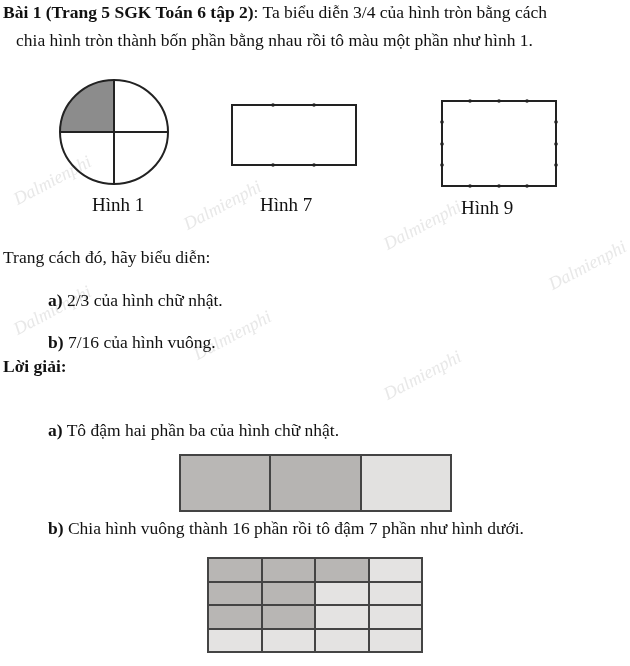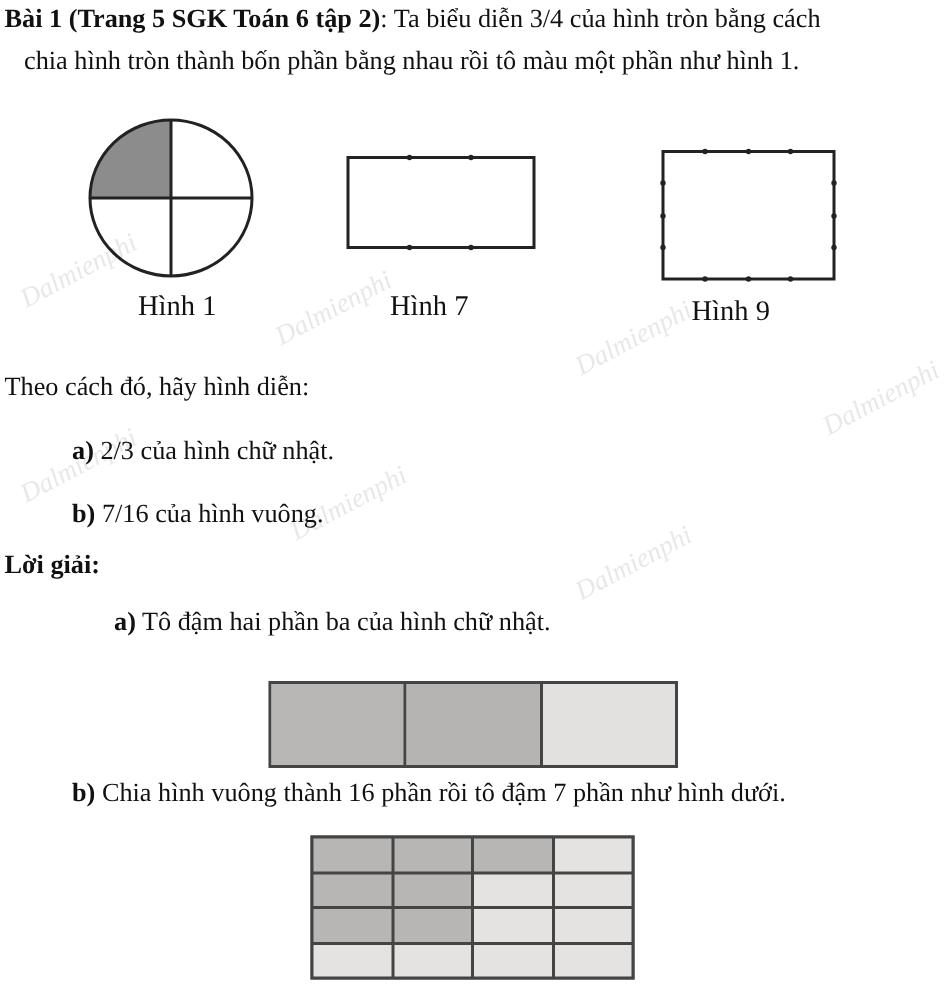--- a/index.html
+++ b/index.html
@@ -59,30 +59,30 @@
     <circle cx="113" cy="90" r="1.8" fill="#222"></circle>
   <circle cx="28" cy="26" r="1.8" fill="#222"></circle>
     <circle cx="28" cy="48" r="1.8" fill="#222"></circle>
     <circle cx="28" cy="69" r="1.8" fill="#222"></circle>
   <circle cx="142" cy="26" r="1.8" fill="#222"></circle>
     <circle cx="142" cy="48" r="1.8" fill="#222"></circle>
     <circle cx="142" cy="69" r="1.8" fill="#222"></circle>
 </svg>
 <div class="abs fig-label" style="left:461px;top:197px;">Hình 9</div>
 
-<div class="abs" style="left:3px;top:247px;">Theo cách đó, hãy hình diễn:</div>
+<div class="abs" style="left:3px;top:247px;">Trang cách đó, hãy biểu diễn:</div>
 <div class="abs" style="left:48px;top:290px;">
   <b>a)</b><span> 2/3 của hình chữ nhật.</span>
 </div>
 <div class="abs" style="left:48px;top:332px;">
   <b>b)</b><span> 7/16 của hình vuông.</span>
 </div>
 
-<div class="abs" style="left:3px;top:366px;font-weight:bold;">Lời giải:</div>
-<div class="abs" style="left:48px;top:404px;margin-left:28px;">
+<div class="abs" style="left:3px;top:356px;font-weight:bold;">Lời giải:</div>
+<div class="abs" style="left:48px;top:420px;">
   <b>a)</b><span> Tô đậm hai phần ba của hình chữ nhật.</span>
 </div>
 
 <div class="bar" style="left:179px;top:454px;width:269px;height:54px;">
   <div class="cell" style="flex:1;background:#b9b7b5;"></div>
   <div class="cell" style="flex:1;background:#b6b4b2;"></div>
   <div class="cell" style="flex:1;background:#e2e1e0;"></div>
 </div>
 
 <div class="abs" style="left:48px;top:518px;font-family:Liberation Serif, serif;">

